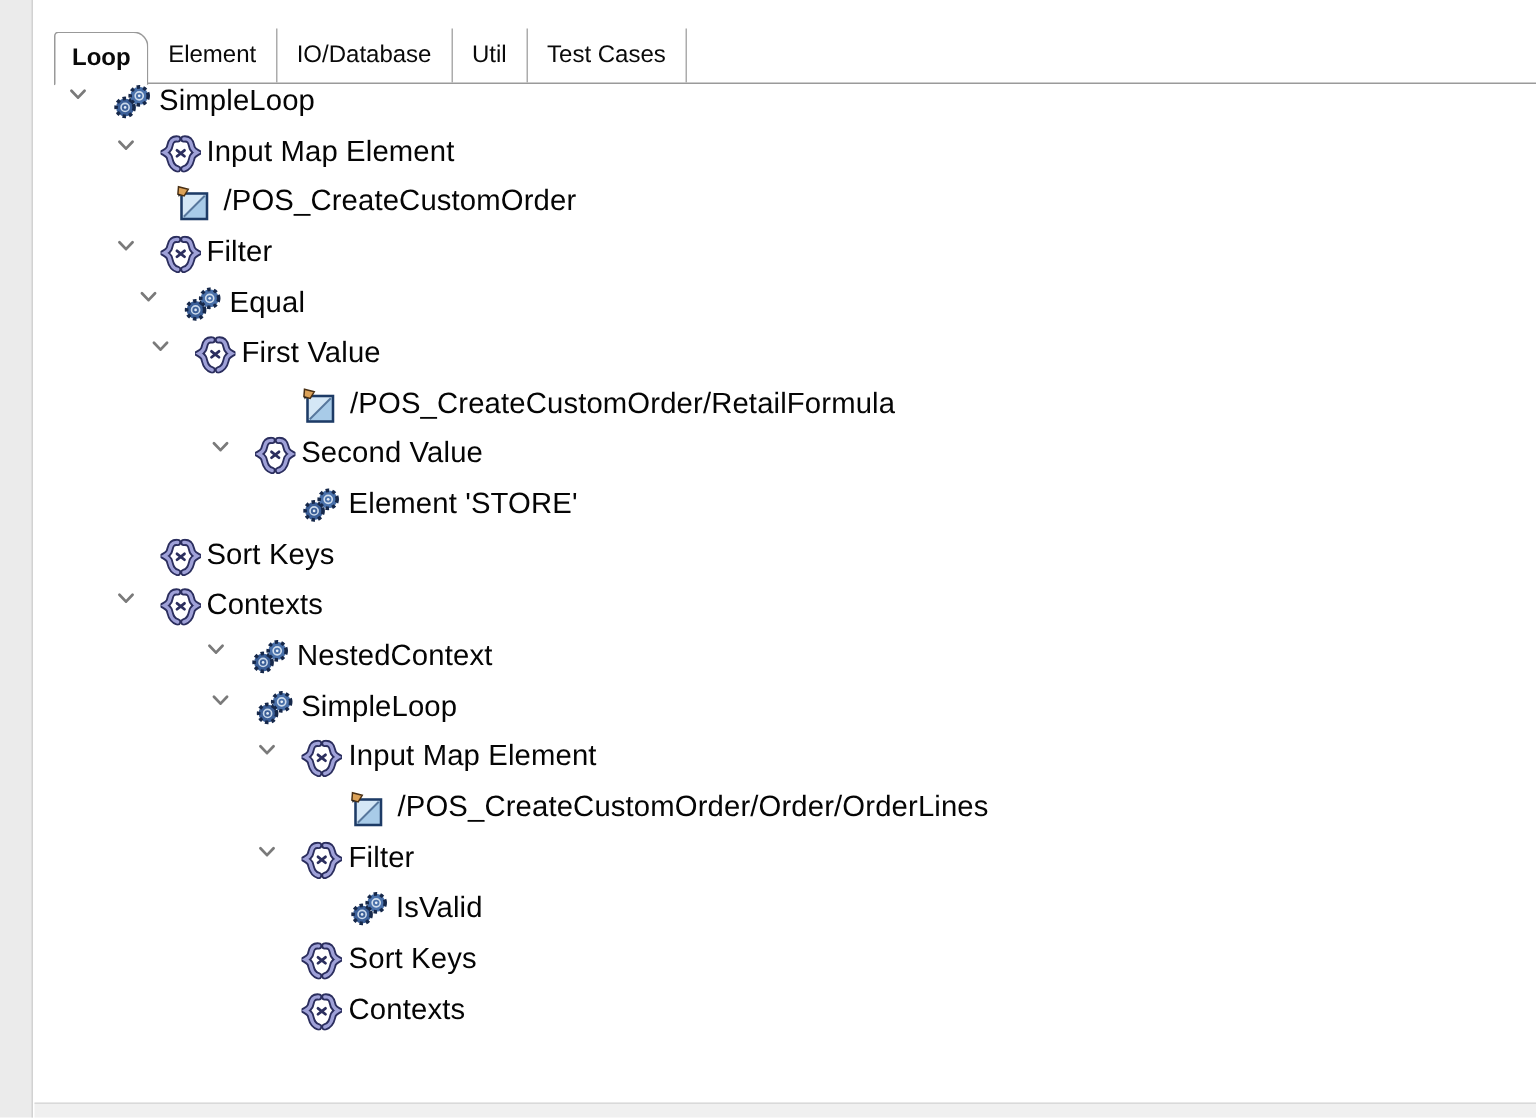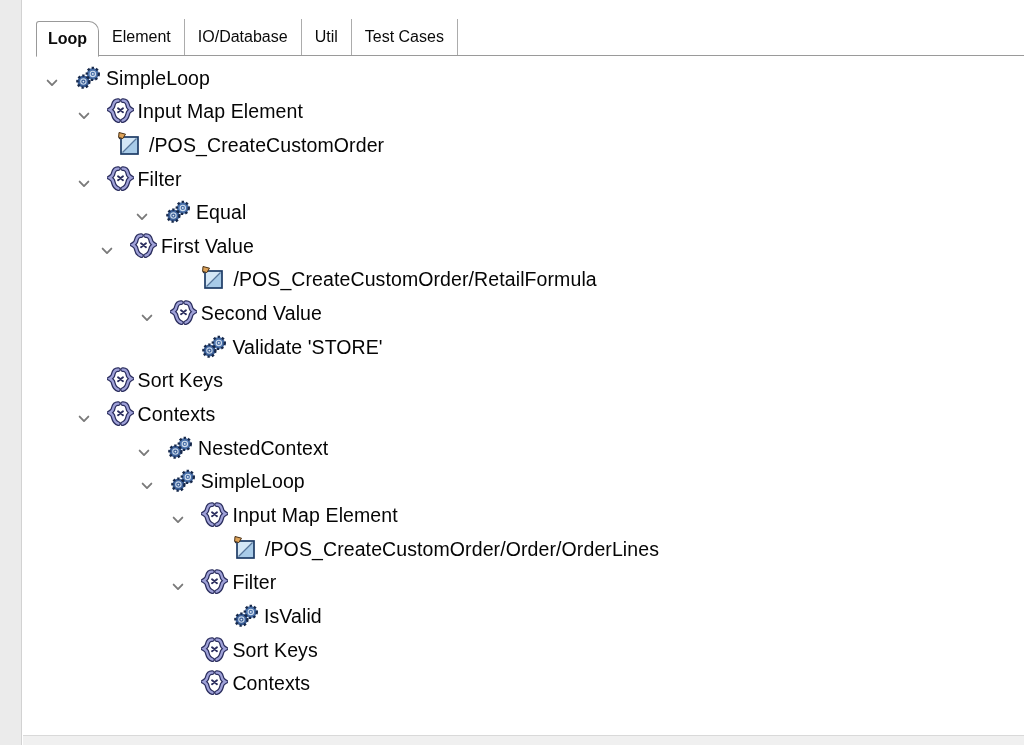--- a/index.html
+++ b/index.html
@@ -32,21 +32,21 @@
     border-bottom:1.5px solid #fff;
     border-radius:3px 10px 0 0;
     margin-bottom:-1.5px;
     background:#fff;
     padding:0 11px;
   }
   .tree {
     position:absolute; left:23px; top:56px; right:0;
   }
   .row {
-    height:33.65px; display:flex; align-items:flex-end; white-space:nowrap;
+    height:33.65px; display:flex; align-items:flex-start; white-space:nowrap;
   }
   .chev {
     width:14px; margin-right:16px; display:inline-flex;
     align-items:center; justify-content:center; flex:0 0 auto;
   }
   .icon { display:inline-flex; align-items:center; margin-right:4px; flex:0 0 auto; }
   .icon.document { margin-right:7px; }
   .lbl { font-size:19.5px; color:#050505; letter-spacing:0.1px; }
 </style>
 </head>
@@ -126,21 +126,21 @@
         <svg width="27" height="25" viewBox="0 0 26 24">
           <path d="M11,2.5 C6,2 6.5,6.5 5.5,8.5 C4.9,9.7 3.4,10.7 2.5,11.2 C3.4,11.7 4.9,12.6 5.5,13.8 C6.5,15.8 6,20.3 11,21.8" fill="none" stroke="#2b2e5e" stroke-width="4.6" stroke-linecap="round"></path>
           <path d="M11,2.5 C6,2 6.5,6.5 5.5,8.5 C4.9,9.7 3.4,10.7 2.5,11.2 C3.4,11.7 4.9,12.6 5.5,13.8 C6.5,15.8 6,20.3 11,21.8" fill="none" stroke="#9fa1d8" stroke-width="2.2" stroke-linecap="round"></path>
           <path d="M15,2.5 C20,2 19.5,6.5 20.5,8.5 C21.1,9.7 22.6,10.7 23.5,11.2 C22.6,11.7 21.1,12.6 20.5,13.8 C19.5,15.8 20,20.3 15,21.8" fill="none" stroke="#2b2e5e" stroke-width="4.6" stroke-linecap="round"></path>
           <path d="M15,2.5 C20,2 19.5,6.5 20.5,8.5 C21.1,9.7 22.6,10.7 23.5,11.2 C22.6,11.7 21.1,12.6 20.5,13.8 C19.5,15.8 20,20.3 15,21.8" fill="none" stroke="#9fa1d8" stroke-width="2.2" stroke-linecap="round"></path>
           <path d="M10.6,9.8 L15.4,13.6 M15.4,9.8 L10.6,13.6" stroke="#2b2e5e" stroke-width="1.8" stroke-linecap="round"></path>
         </svg>
       </span>
       <span class="lbl">Filter</span>
     </div>
-    <div class="row" style="padding-left: 112px;">
+    <div class="row" style="padding-left: 69px;">
       <span class="chev">
         <svg width="14" height="14" viewBox="0 0 16 16">
           <path d="M3,5.2 L8,10.4 L13,5.2" fill="none" stroke="#7a7a7a" stroke-width="2.1" stroke-linecap="round" stroke-linejoin="round"></path>
         </svg>
       </span>
       <span class="icon gears">
         <svg width="27" height="24" viewBox="0 0 27 24">
           <g>
             <circle cx="8.4" cy="15.6" r="6" fill="#3b5f98"></circle>
             <circle cx="8.4" cy="15.6" r="6" fill="none" stroke="#16284a" stroke-width="2.4" stroke-dasharray="2.3 2.1"></circle>
@@ -214,21 +214,21 @@
             <circle cx="8.4" cy="15.6" r="0.9" fill="#e2ebf5"></circle>
           </g>
           <g>
             <circle cx="17.8" cy="7.9" r="6" fill="#4a71aa"></circle>
             <circle cx="17.8" cy="7.9" r="6" fill="none" stroke="#16284a" stroke-width="2.4" stroke-dasharray="2.3 2.1"></circle>
             <circle cx="17.8" cy="7.9" r="2.7" fill="none" stroke="#cfdded" stroke-width="1.1"></circle>
             <circle cx="17.8" cy="7.9" r="0.9" fill="#e9f0f8"></circle>
           </g>
         </svg>
       </span>
-      <span class="lbl">Validate 'STORE'</span>
+      <span class="lbl">Element 'STORE'</span>
     </div>
     <div class="row" style="padding-left: 83.6px;">
       <span class="icon brackets">
         <svg width="27" height="25" viewBox="0 0 26 24">
           <path d="M11,2.5 C6,2 6.5,6.5 5.5,8.5 C4.9,9.7 3.4,10.7 2.5,11.2 C3.4,11.7 4.9,12.6 5.5,13.8 C6.5,15.8 6,20.3 11,21.8" fill="none" stroke="#2b2e5e" stroke-width="4.6" stroke-linecap="round"></path>
           <path d="M11,2.5 C6,2 6.5,6.5 5.5,8.5 C4.9,9.7 3.4,10.7 2.5,11.2 C3.4,11.7 4.9,12.6 5.5,13.8 C6.5,15.8 6,20.3 11,21.8" fill="none" stroke="#9fa1d8" stroke-width="2.2" stroke-linecap="round"></path>
           <path d="M15,2.5 C20,2 19.5,6.5 20.5,8.5 C21.1,9.7 22.6,10.7 23.5,11.2 C22.6,11.7 21.1,12.6 20.5,13.8 C19.5,15.8 20,20.3 15,21.8" fill="none" stroke="#2b2e5e" stroke-width="4.6" stroke-linecap="round"></path>
           <path d="M15,2.5 C20,2 19.5,6.5 20.5,8.5 C21.1,9.7 22.6,10.7 23.5,11.2 C22.6,11.7 21.1,12.6 20.5,13.8 C19.5,15.8 20,20.3 15,21.8" fill="none" stroke="#9fa1d8" stroke-width="2.2" stroke-linecap="round"></path>
           <path d="M10.6,9.8 L15.4,13.6 M15.4,9.8 L10.6,13.6" stroke="#2b2e5e" stroke-width="1.8" stroke-linecap="round"></path>
         </svg>

